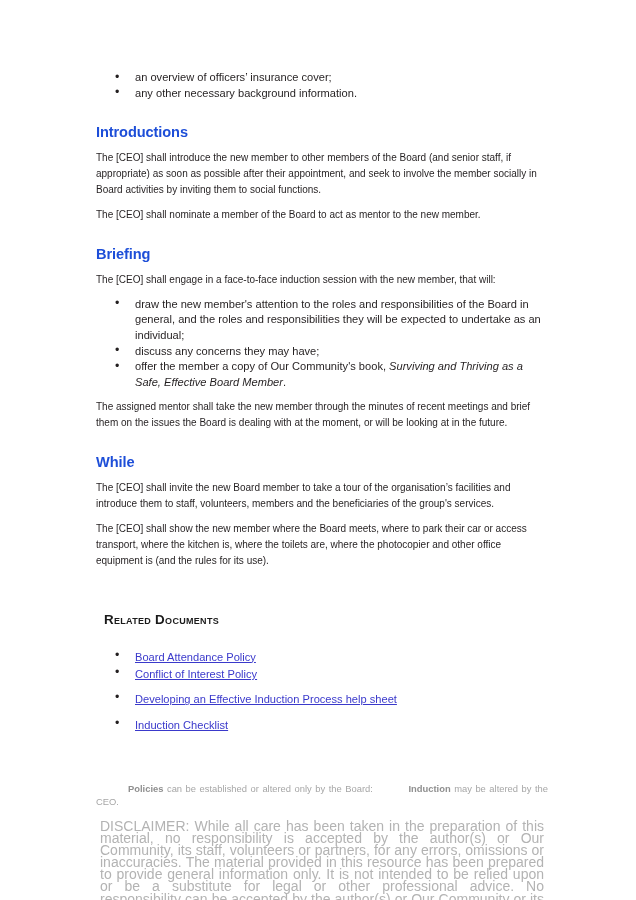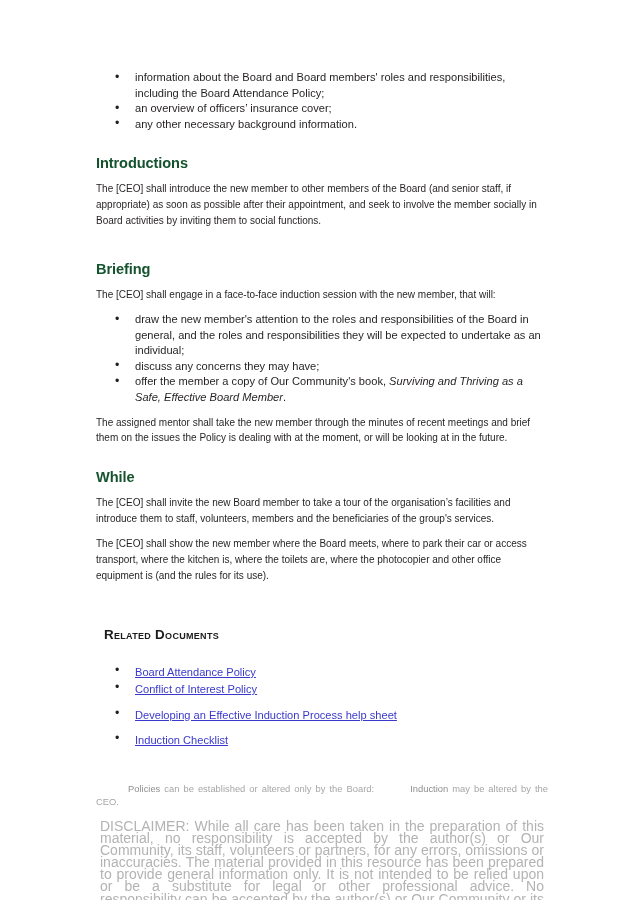--- a/index.html
+++ b/index.html
@@ -64,21 +64,21 @@
     color: #231f20;
   }
   p.body.tight { margin-bottom: 0; }
 
   
   h2.sect {
     font-size: 14.6px;
     font-weight: bold;
     line-height: 18px;
     margin: 0;
-    color: #14532d;
+    color: #1d4ed8;
     letter-spacing: -0.1px;
   }
 
   h2.relheading {
     font-size: 13.4px;
     font-weight: bold;
     line-height: 18px;
     margin: 8px;
     color: #1a1a1a;
     font-variant: small-caps;
@@ -125,69 +125,69 @@
     top: 782px;
     width: 452px;
   }
   p.policyline {
     font-size: 9.4px;
     line-height: 13px;
     color: #a6a6a6;
     text-align: justify;
     margin: 0 0 12px 0;
   }
-  p.policyline b { color: #8f8f8f; font-weight: normal; padding-left: 32px; }
+  p.policyline b { color: #8f8f8f; font-weight: bold; padding-left: 32px; }
 
   p.disclaimer {
     font-size: 14px;
     line-height: 12.1px;
     color: #b3b3b3;
     text-align: justify;
     margin: 4px;
   }
 </style>
 </head>
 <body>
 
 <div class="page">
 
   <div class="content">
 
     <ul class="bullets">
-      <li>information about the Board and Board members' roles and responsibilities, including the Board Attendance Policy;</li>
       <li>an overview of officers’ insurance cover;</li>
       <li>any other necessary background information.</li>
     </ul>
 
     <div class="sp-before-h2"></div>
     <h2 class="sect">Introductions</h2>
     <div class="sp-after-h2"></div>
 
     <p class="body">The [CEO] shall introduce the new member to other members of the Board (and senior staff, if appropriate) as soon as possible after their appointment, and seek to involve the member socially in Board activities by inviting them to social functions.</p>
+    <p class="body tight">The [CEO] shall nominate a member of the Board to act as mentor to the new member.</p>
 
     <div class="sp-before-h2"></div>
     <h2 class="sect">Briefing</h2>
     <div class="sp-after-h2"></div>
 
     <p class="body">The [CEO] shall engage in a face-to-face induction session with the new member, that will:</p>
 
     <ul class="bullets">
       <li>
         <span>draw the new member's attention to the roles and responsibilities of the Board in general, and the roles and responsibilities they will be expected to undertake as an individual;</span>
       </li>
       <li>
         <span>discuss any concerns they may have;</span>
       </li>
       <li>
         <span>offer the member a copy of Our Community's book, </span><em class="title">Surviving and Thriving as a Safe, Effective Board Member</em><span>.</span>
       </li>
     </ul>
 
     <div style="height:9px"></div>
-    <p class="body tight">The assigned mentor shall take the new member through the minutes of recent meetings and brief them on the issues the Policy is dealing with at the moment, or will be looking at in the future.</p>
+    <p class="body tight">The assigned mentor shall take the new member through the minutes of recent meetings and brief them on the issues the Board is dealing with at the moment, or will be looking at in the future.</p>
 
     <div class="sp-before-h2"></div>
     <h2 class="sect">While</h2>
     <div class="sp-after-h2"></div>
 
     <p class="body">The [CEO] shall invite the new Board member to take a tour of the organisation’s facilities and introduce them to staff, volunteers, members and the beneficiaries of the group's services.</p>
     <p class="body tight">The [CEO] shall show the new member where the Board meets, where to park their car or access transport, where the kitchen is, where the toilets are, where the photocopier and other office equipment is (and the rules for its use).</p>
 
     <div style="height:34px"></div>
     <h2 class="relheading">Related Documents</h2>

